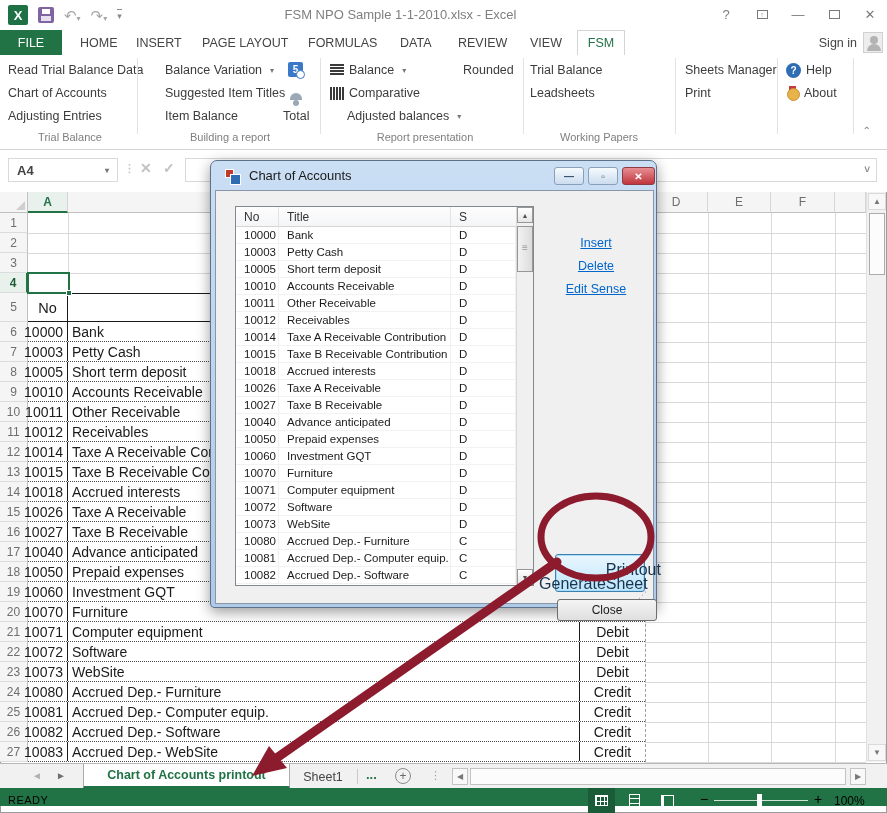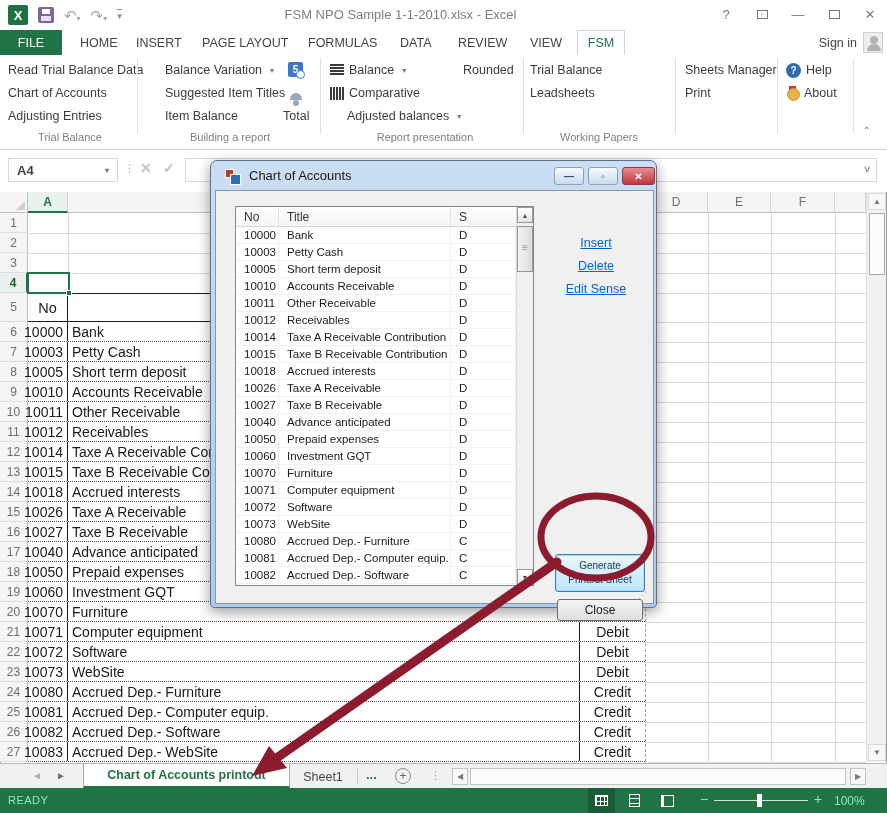--- a/index.html
+++ b/index.html
@@ -124,21 +124,21 @@
     border-radius:50%; color:#6b6b6b; font-size:12px; line-height:14px; text-align:center; }
   #tab-dots { position:absolute; left:430px; top:5px; color:#a0a0a0; font-size:11px; }
   #hscroll { position:absolute; left:450px; top:3px; width:416px; height:19px; }
   #hs-left { position:absolute; left:2px; top:1px; width:16px; height:17px; background:#f8f8f8;
     border:1px solid #c3c3c3; color:#777; font-size:8px; display:flex; align-items:center; justify-content:center; }
   #hs-track { position:absolute; left:20px; top:1px; width:376px; height:17px; background:#fcfcfc; border:1px solid #c3c3c3; }
   #hs-right { position:absolute; right:0; top:1px; width:16px; height:17px; background:#f8f8f8;
     border:1px solid #c3c3c3; color:#777; font-size:8px; display:flex; align-items:center; justify-content:center; }
 
   
-  #statusbar { left:0; top:788px; width:887px; height:25px; background:#217346; color:#86efac; }
+  #statusbar { left:0; top:788px; width:887px; height:18px; background:#217346; color:#000000; }
   #ready { position:absolute; left:8px; top:6px; font-size:11px; letter-spacing:0.5px; }
   .viewbtn { position:absolute; top:0; width:27px; height:25px; display:flex; align-items:center; justify-content:center; }
   .viewbtn.on { background:#1a5c38; }
   .vb-grid { width:13px; height:11px; border:1px solid #fff;
     background:linear-gradient(#fff 1px,transparent 1px),linear-gradient(90deg,#fff 1px,transparent 1px);
     background-size:4px 5px; }
   .vb-page { width:11px; height:13px; border:1px solid #fff;
     background:linear-gradient(transparent 3px,#fff 3px,#fff 4px,transparent 4px); background-size:11px 5px; }
   .vb-break { width:13px; height:12px; border:1px solid #fff; border-left-width:3px; }
   #zoom-minus { position:absolute; left:700px; top:3px; font-size:14px; }
@@ -174,22 +174,22 @@
   #dlg-vscroll { position:absolute; right:0; top:0; width:17px; height:378px; background:#f0f0f0; border-left:1px solid #d9d9d9; }
   .dsb { position:absolute; left:0; width:16px; height:16px; background:linear-gradient(#fefefe,#e6e6e6);
     border:1px solid #979797; color:#505050; font-size:7px; display:flex; align-items:center; justify-content:center; }
   #dlg-thumb { position:absolute; left:0; top:19px; width:16px; height:46px; background:linear-gradient(90deg,#f2f2f2,#dcdcdc);
     border:1px solid #979797; }
   #dlg-thumb:after { content:"≡"; position:absolute; left:4px; top:15px; font-size:10px; color:#9a9a9a; }
   .dlg-link { position:absolute; left:330px; width:100px; text-align:center; font-size:12.5px;
     color:#0066cc; text-decoration:underline; }
   #btn-generate { position:absolute; left:339px; top:363px; width:90px; height:38px; border:1px solid #3c7fb1; border-radius:3px;
     background:linear-gradient(#eaf6fd,#bde6fd); box-shadow:inset 0 0 0 1px #aadcf7;
-    font-size:10px; color:#17334d; display:flex; flex-direction:column; align-items:center; justify-content:center; line-height:14px; }
-  #btn-close { position:absolute; left:341px; top:408px; width:86px; height:22px; border:1px solid #6e6e6e; border-radius:3px;
+    font-size:16px; color:#17334d; display:flex; flex-direction:row; align-items:flex-end; justify-content:center; line-height:14px; }
+  #btn-close { position:absolute; left:341px; top:408px; width:100px; height:22px; border:1px solid #6e6e6e; border-radius:3px;
     background:linear-gradient(#f4f4f4,#dfdfdf); font-size:12px; color:#1b1b1b;
     display:flex; align-items:center; justify-content:center; }
   #dlg-grip { position:absolute; right:7px; bottom:5px; width:8px; height:8px; color:#9a9a9a; font-size:9px; }
 
   #annotation { left:0; top:0; width:887px; height:813px; z-index:100; pointer-events:none; }
 </style>
 </head>
 <body>
 
 <div id="app">

